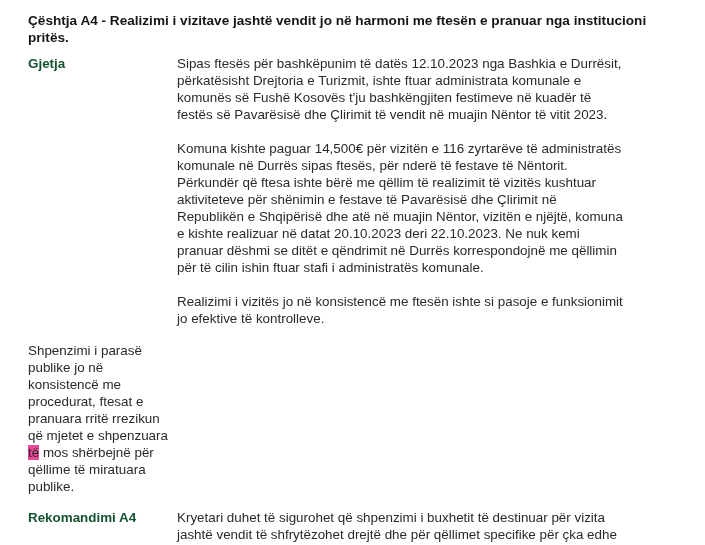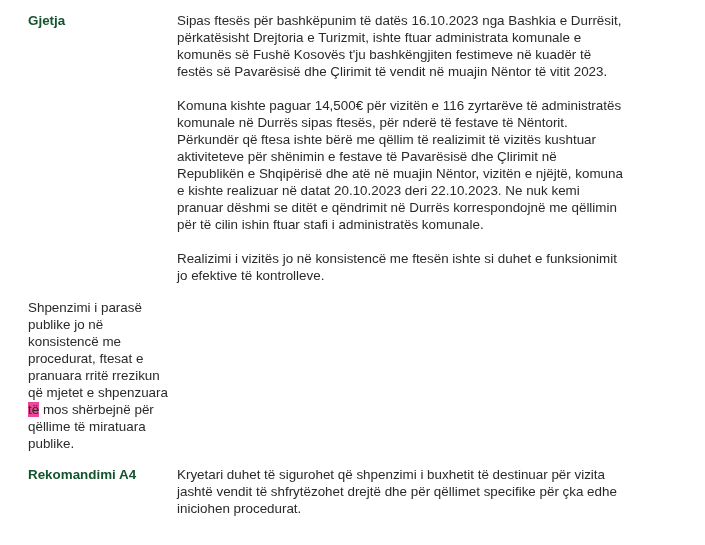--- a/index.html
+++ b/index.html
@@ -52,37 +52,39 @@
     color: #0c4a6e;
     margin: 8px 0 0 3px;
     line-height: 17px;
   }
 </style>
 </head>
 <body>
 
 <div class="page">
 
+  <h1 class="doc-title">Çështja A4 - Realizimi i vizitave jashtë vendit jo në harmoni me ftesën e pranuar nga institucioni
+pritës.</h1>
 
   <div class="section-row row-gjetja">
     <div class="section-label">Gjetja</div>
     <div class="section-body">
-      <p>Sipas ftesës për bashkëpunim të datës 16.10.2023 nga Bashkia e Durrësit,
+      <p>Sipas ftesës për bashkëpunim të datës 12.10.2023 nga Bashkia e Durrësit,
 përkatësisht Drejtoria e Turizmit, ishte ftuar administrata komunale e
 komunës së Fushë Kosovës t'ju bashkëngjiten festimeve në kuadër të
 festës së Pavarësisë dhe Çlirimit të vendit në muajin Nëntor të vitit 2023.</p>
       <p>Komuna kishte paguar 14,500€ për vizitën e 116 zyrtarëve të administratës
 komunale në Durrës sipas ftesës, për nderë të festave të Nëntorit.
 Përkundër që ftesa ishte bërë me qëllim të realizimit të vizitës kushtuar
 aktiviteteve për shënimin e festave të Pavarësisë dhe Çlirimit në
 Republikën e Shqipërisë dhe atë në muajin Nëntor, vizitën e njëjtë, komuna
 e kishte realizuar në datat 20.10.2023 deri 22.10.2023. Ne nuk kemi
 pranuar dëshmi se ditët e qëndrimit në Durrës korrespondojnë me qëllimin
 për të cilin ishin ftuar stafi i administratës komunale.</p>
-      <p>Realizimi i vizitës jo në konsistencë me ftesën ishte si duhet e funksionimit
+      <p>Realizimi i vizitës jo në konsistencë me ftesën ishte si pasoje e funksionimit
 jo efektive të kontrolleve.</p>
     </div>
   </div>
 
   <div class="section-row row-ndikimi">
     <div class="section-body">
       <p><span>Shpenzimi i parasë publike jo në konsistencë me procedurat, ftesat e
 pranuara rritë rrezikun që mjetet e shpenzuara </span><span class="hl">të</span><span> mos shërbejnë për
 qëllime të miratuara publike.</span></p>
     </div>

